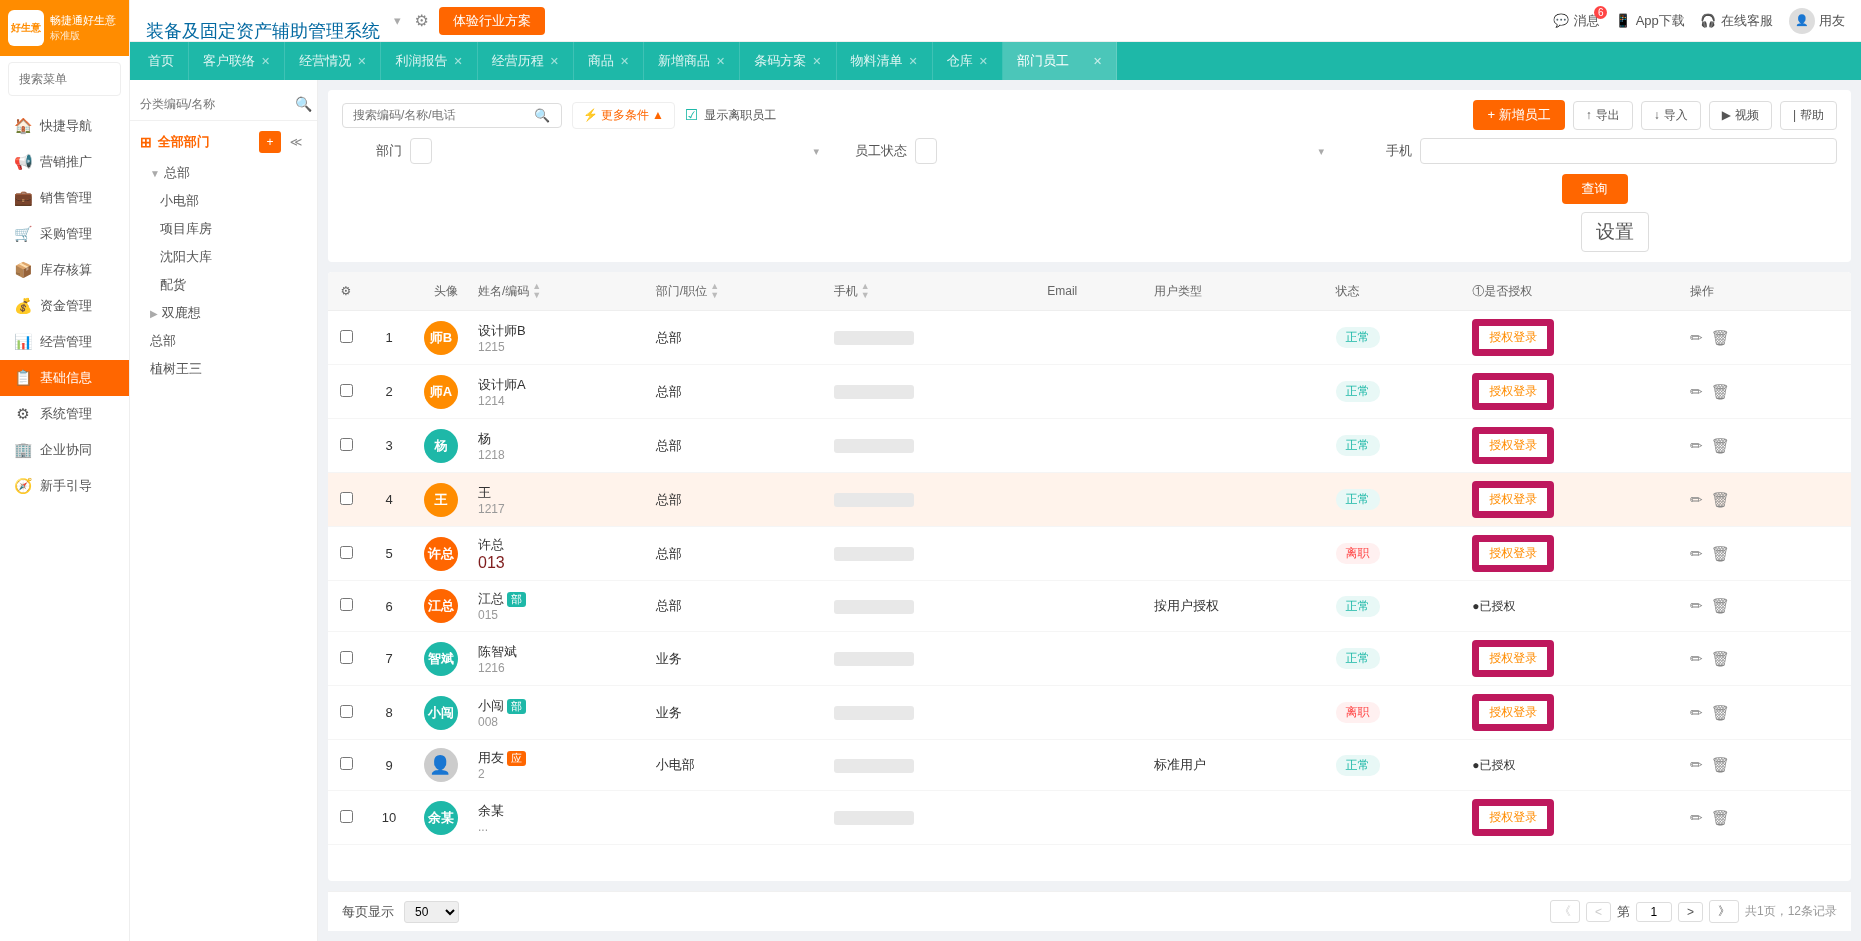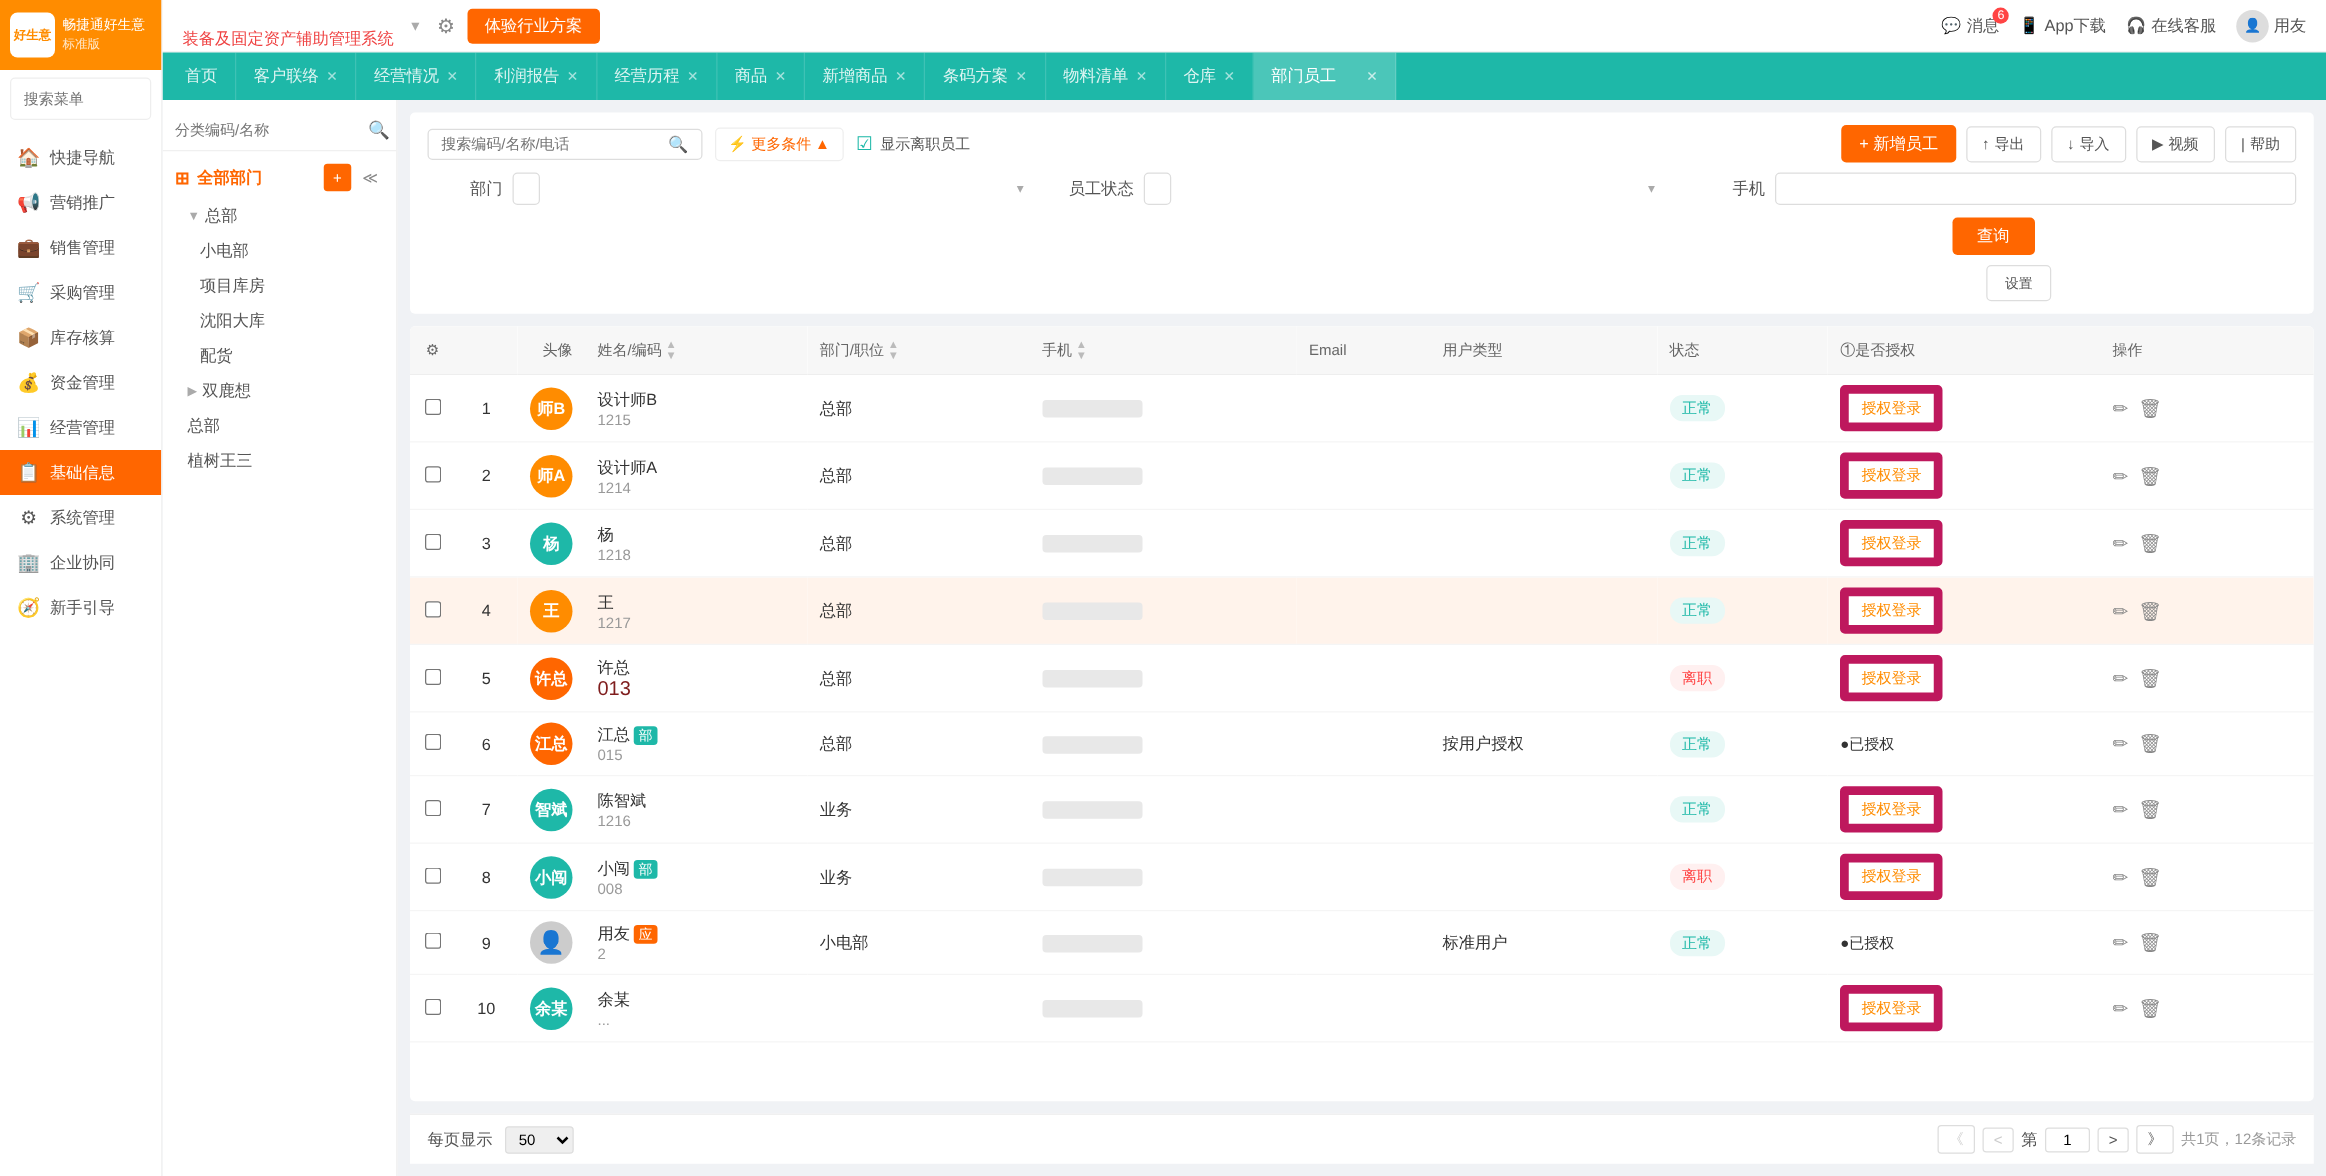--- a/index.html
+++ b/index.html
@@ -16,21 +16,21 @@
     .sidebar-item { display: flex; align-items: center; gap: 8px; padding: 9px 14px; cursor: pointer; color: #555; font-size: 13px; }
     .sidebar-item.active { background: #ff6600; color: #fff; }
     .sidebar-item .s-icon { font-size: 15px; width: 18px; text-align: center; }
 
     
     .main { flex: 1; display: flex; flex-direction: column; overflow: hidden; }
 
     
     .topbar { background: #fff; border-bottom: 1px solid #eee; padding: 0 16px; display: flex; align-items: center; justify-content: space-between; height: 42px; flex-shrink: 0; }
     .topbar-left { display: flex; align-items: center; gap: 10px; }
-    .topbar-title { font-size: 13px; color: #ef4444; margin-top: 20px; }
+    .topbar-title { font-size: 18px; color: #0369a1; margin-top: 20px; }
     .topbar-title-arrow { color: #aaa; margin: 0 4px; }
     .topbar-gear { color: #888; cursor: pointer; font-size: 16px; }
     .topbar-trial-btn { background: #ff6600; color: #fff; border: none; border-radius: 4px; padding: 5px 14px; font-size: 13px; cursor: pointer; }
     .topbar-right { display: flex; align-items: center; gap: 16px; font-size: 13px; color: #555; }
     .topbar-right .msg-icon { position: relative; cursor: pointer; }
     .badge { background: #ff4444; color: #fff; font-size: 10px; border-radius: 8px; padding: 1px 4px; position: absolute; top: -6px; right: -8px; }
     .topbar-right .top-link { cursor: pointer; color: #555; display: flex; align-items: center; gap: 4px; }
     .user-avatar { width: 26px; height: 26px; border-radius: 50%; background: #ddd; display: inline-flex; align-items: center; justify-content: center; font-size: 11px; }
 
     
@@ -75,21 +75,21 @@
     
     .adv-filter { display: grid; grid-template-columns: 1fr 1fr 1fr; gap: 10px 20px; }
     .filter-field { display: flex; align-items: center; gap: 8px; }
     .filter-label { color: #555; font-size: 13px; white-space: nowrap; width: 60px; text-align: right; }
     .filter-input { flex: 1; border: 1px solid #ddd; border-radius: 4px; padding: 5px 10px; font-size: 12px; outline: none; }
     .filter-select { flex: 1; border: 1px solid #ddd; border-radius: 4px; padding: 5px 10px; font-size: 12px; outline: none; background: #fff; appearance: none; cursor: pointer; position: relative; }
     .select-wrap { flex: 1; position: relative; }
     .select-wrap::after { content: '▾'; position: absolute; right: 8px; top: 50%; transform: translateY(-50%); color: #aaa; font-size: 11px; pointer-events: none; }
     .filter-actions { display: flex; gap: 8px; justify-content: flex-end; align-items: center; grid-column: 3; flex-direction: column; }
     .btn-search { background: #ff6600; color: #fff; border: none; border-radius: 4px; padding: 6px 20px; font-size: 13px; cursor: pointer; }
-    .btn-reset { background: #fff; color: #555; border: 1px solid #ddd; border-radius: 4px; padding: 6px 14px; font-size: 11px; cursor: pointer; margin-left: 41px; }
+    .btn-reset { background: #fff; color: #555; border: 1px solid #ddd; border-radius: 4px; padding: 6px 14px; font-size: 19px; cursor: pointer; margin-left: 41px; }
 
     
     .table-wrap { flex: 1; background: #fff; border-radius: 4px; overflow: auto; }
     table { width: 100%; border-collapse: collapse; }
     thead th { background: #f7f7f7; padding: 10px 10px; font-size: 12px; color: #666; font-weight: normal; border-bottom: 1px solid #eee; text-align: left; white-space: nowrap; position: sticky; top: 0; z-index: 1; }
     thead th.center { text-align: center; }
     tbody tr { border-bottom: 1px solid #f5f5f5; }
     tbody tr.highlighted { background: #fff3eb; }
     tbody td { padding: 8px 10px; font-size: 13px; color: #333; vertical-align: middle; }
     tbody td.center { text-align: center; }

